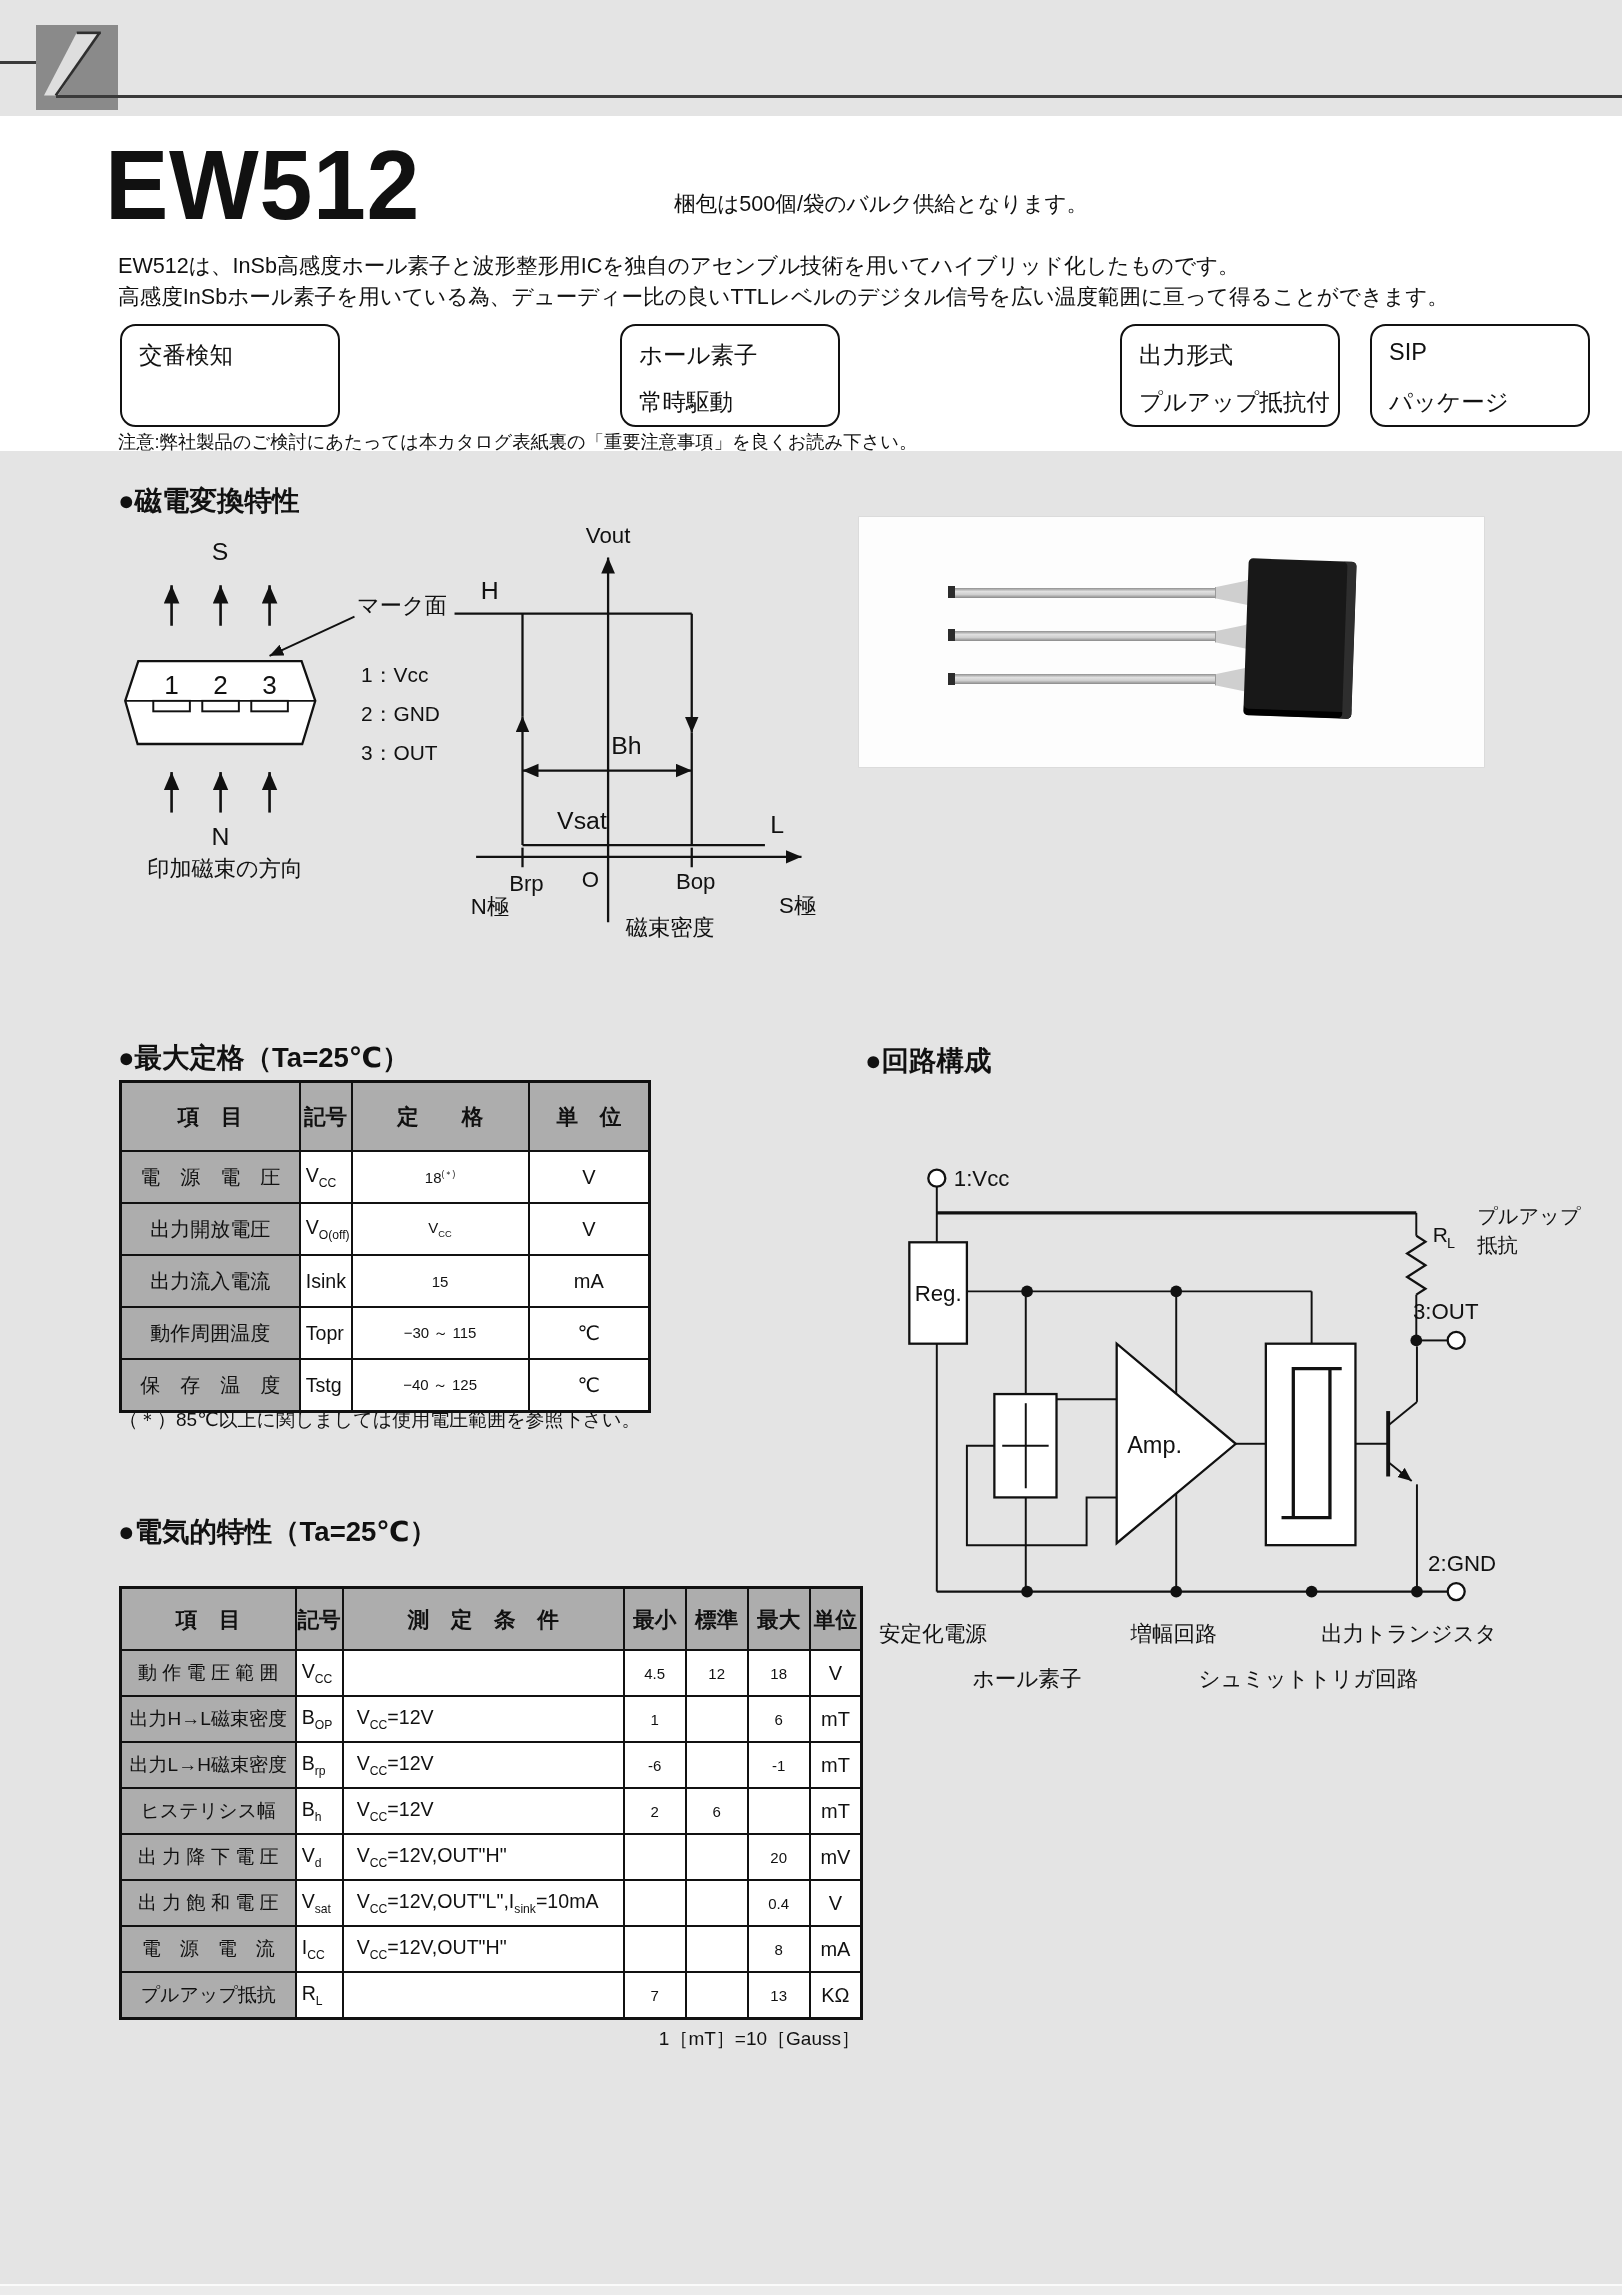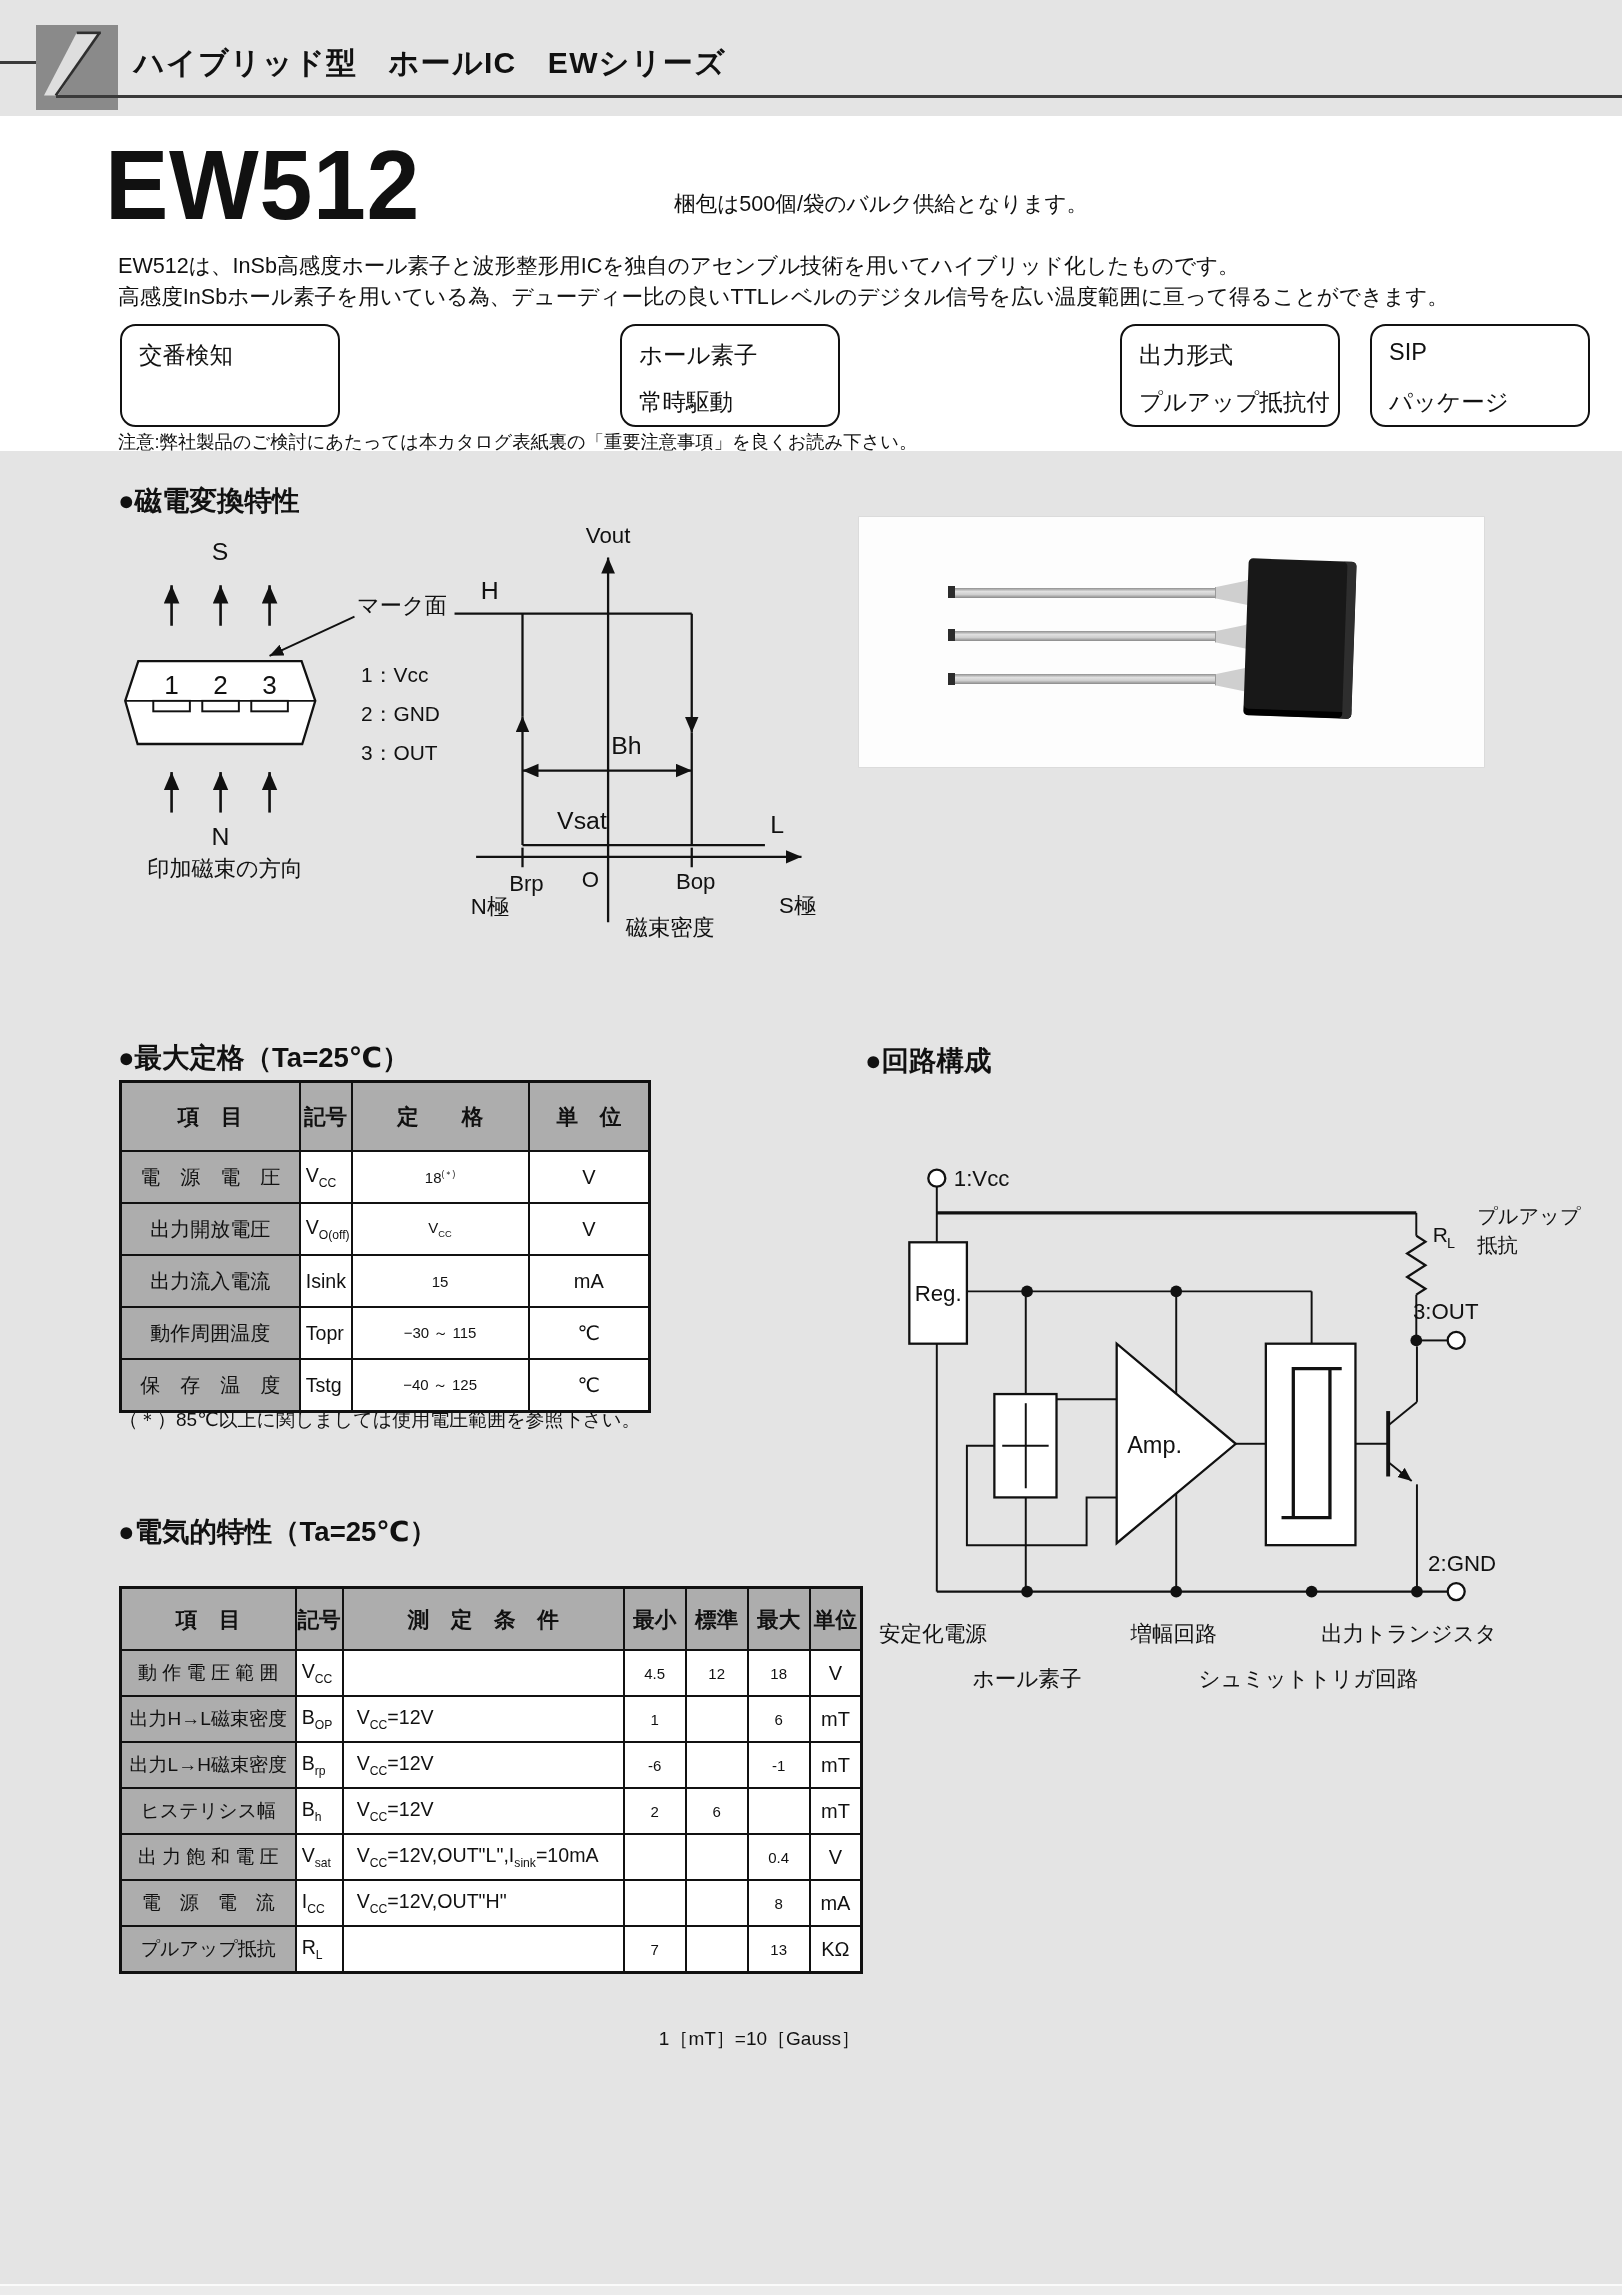--- a/index.html
+++ b/index.html
@@ -82,21 +82,20 @@
     <div class="hdr-line-left"></div>
     <div class="logo">
       <svg width="82" height="85" viewBox="0 0 125 130">
         <polygon points="62,12 97,12 33,108 12,108" fill="#dedede"></polygon>
         <line x1="97" y1="12" x2="30" y2="108" stroke="#2f2f2f" stroke-width="4"></line>
         <line x1="62" y1="12" x2="99" y2="12" stroke="#2f2f2f" stroke-width="4"></line>
         <line x1="0" y1="57" x2="56" y2="57" stroke="#2f2f2f" stroke-width="0"></line>
       </svg>
     </div>
     <div class="hdr-rule"></div>
-    <div class="hdr-title">ハイブリッド型　ホールIC　EWシリーズ</div>
   </div>
 
   <div class="intro">
     <div class="ew-title">EW512</div>
     <div class="pack-note">梱包は500個/袋のバルク供給となります。</div>
     <div class="desc">
       <div>EW512は、InSb高感度ホール素子と波形整形用ICを独自のアセンブル技術を用いてハイブリッド化したものです。</div>
       <div>高感度InSbホール素子を用いている為、デューディー比の良いTTLレベルのデジタル信号を広い温度範囲に亘って得ることができます。</div>
     </div>
     <div class="features">
@@ -375,20 +374,29 @@
       <tr>
         <td class="item">ヒステリシス幅</td>
         <td class="sym"><span>B</span><sub>h</sub></td>
         <td class="cond"><span>V</span><sub>CC</sub><span>=12V</span></td>
         <td class="val">2</td>
         <td class="val">6</td>
         <td class="val"></td>
         <td class="unit">mT</td>
       </tr>
       <tr>
+        <td class="item">出 力 降 下 電 圧</td>
+        <td class="sym"><span>V</span><sub>d</sub></td>
+        <td class="cond"><span>V</span><sub>CC</sub><span>=12V,OUT"H"</span></td>
+        <td class="val"></td>
+        <td class="val"></td>
+        <td class="val">20</td>
+        <td class="unit">mV</td>
+      </tr>
+      <tr>
         <td class="item">出 力 飽 和 電 圧</td>
         <td class="sym"><span>V</span><sub>sat</sub></td>
         <td class="cond"><span>V</span><sub>CC</sub><span>=12V,OUT"L",I</span><sub>sink</sub><span>=10mA</span></td>
         <td class="val"></td>
         <td class="val"></td>
         <td class="val">0.4</td>
         <td class="unit">V</td>
       </tr>
       <tr>
         <td class="item">電　源　電　流</td>

